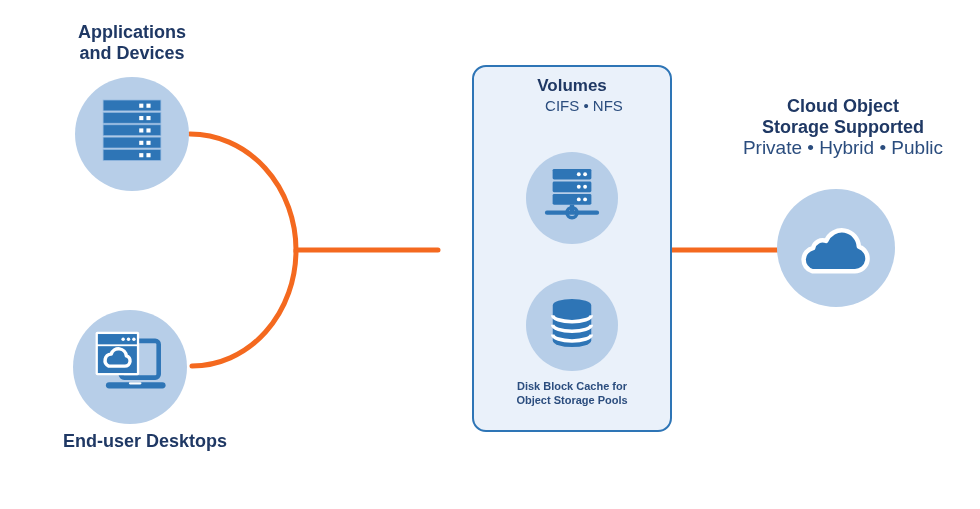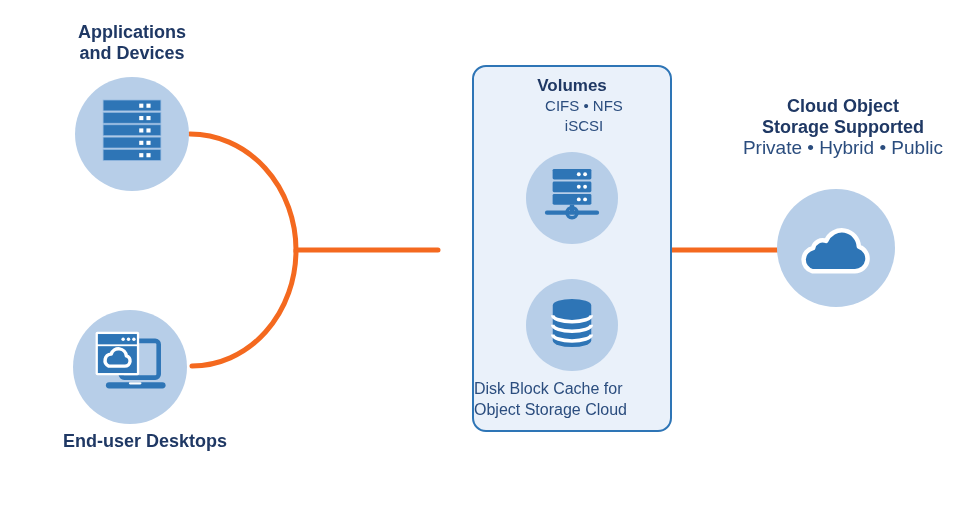--- a/index.html
+++ b/index.html
@@ -32,22 +32,22 @@
     color:var(--heading);font-weight:700;font-size:18px;line-height:1.15;
     text-align:center;z-index:3;
   }
   .subtext{
     color:var(--subtext);font-weight:400;font-size:19px;line-height:1.2;
     text-align:center;z-index:3;
   }
   .vol-head{color:var(--heading);font-weight:700;font-size:17px;line-height:1.2;text-align:center;}
   .vol-sub{color:var(--subtext);font-weight:400;font-size:15px;line-height:1.3;text-align:center;padding-left:24px;}
   .cache-caption{
-    position:absolute;left:0;right:0;top:312px;text-align:left;
-    color:var(--subtext);font-weight:400;font-size:16px;line-height:1.3;
+    position:absolute;left:0;right:0;top:312px;text-align:center;
+    color:var(--subtext);font-weight:700;font-size:11px;line-height:1.3;
   }
   
   .ic-fill{fill:var(--icon-blue);}
   .ic-stroke{stroke:var(--icon-blue);fill:none;}
   .ic-white{fill:#fff;}
   .ic-white-stroke{stroke:#fff;fill:none;}
   .ic-bar{fill:var(--icon-blue);stroke:#8FB6DE;stroke-width:0.7;}
 </style>
 </head>
 <body>
@@ -116,21 +116,20 @@
 
   <div class="abs heading" style="left:0;top:431px;width:266px;padding-left:12px;">
     <div>End-user Desktops</div>
   </div>
 
 
   <div class="gateway-box">
     <div class="abs" style="left:0;right:0;top:9px;">
       <div class="vol-head">Volumes</div>
       <div class="vol-sub">CIFS • NFS</div>
-      <div class="vol-sub">iSCSI</div>
     </div>
 
     <div class="inner-circle" style="top:85px;">
       <span>
         <svg width="62" height="62" viewBox="0 0 64 64">
           <g class="ic-fill">
             <rect x="12" y="4" width="40" height="11" rx="1.5"></rect>
             <rect x="12" y="17" width="40" height="11" rx="1.5"></rect>
             <rect x="12" y="30" width="40" height="11" rx="1.5"></rect>
             <rect x="29.8" y="41" width="4.4" height="8"></rect>
@@ -155,21 +154,21 @@
           <path class="ic-fill" d="M10 12 a22 7.5 0 0 1 44 0 v40 a22 7.5 0 0 1 -44 0 z"></path>
           <path class="ic-white-stroke" stroke-width="4" d="M10 23 a22 7.5 0 0 0 44 0"></path>
           <path class="ic-white-stroke" stroke-width="4" d="M10 34 a22 7.5 0 0 0 44 0"></path>
           <path class="ic-white-stroke" stroke-width="4" d="M10 45 a22 7.5 0 0 0 44 0"></path>
         </svg>
       </span>
     </div>
 
     <div class="cache-caption">
       <div>Disk Block Cache for</div>
-      <div>Object Storage Cloud</div>
+      <div>Object Storage Pools</div>
     </div>
   </div>
 
   <div class="abs" style="left:703px;top:96px;width:280px;z-index:3;">
     <div class="heading">Cloud Object</div>
     <div class="heading">Storage Supported</div>
     <div class="subtext">Private • Hybrid • Public</div>
   </div>
 
   <div class="node-circle" style="left:777px;top:189px;width:118px;height:118px;">

